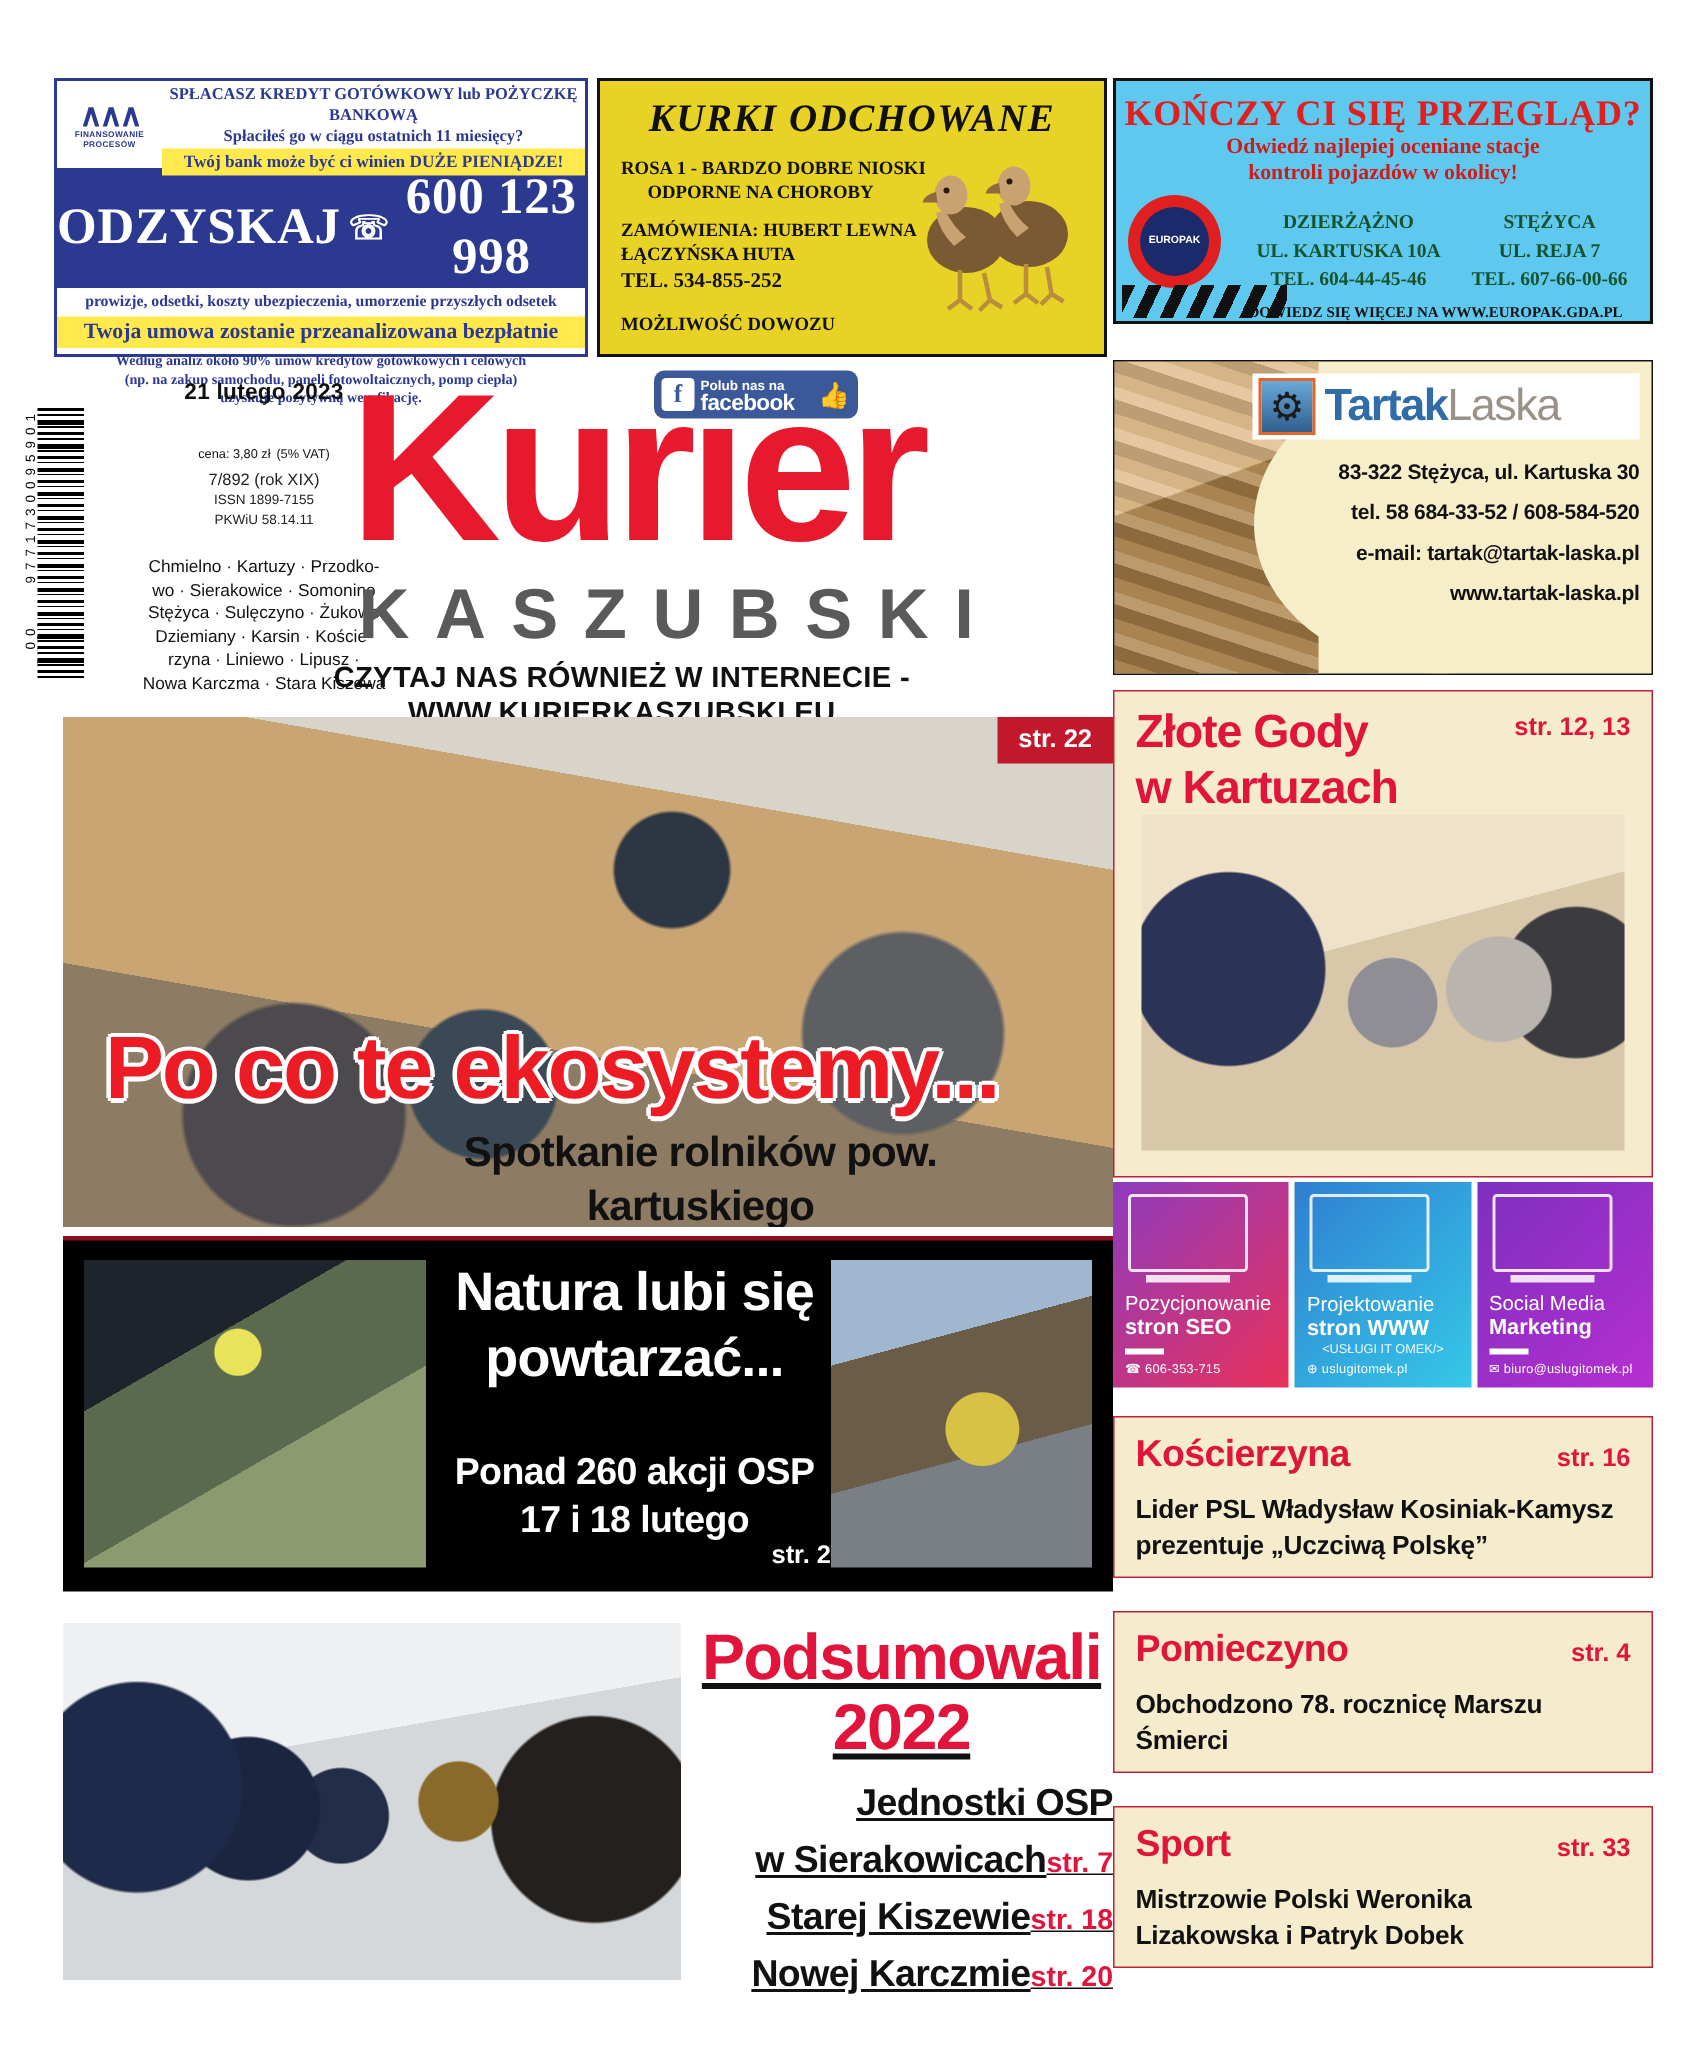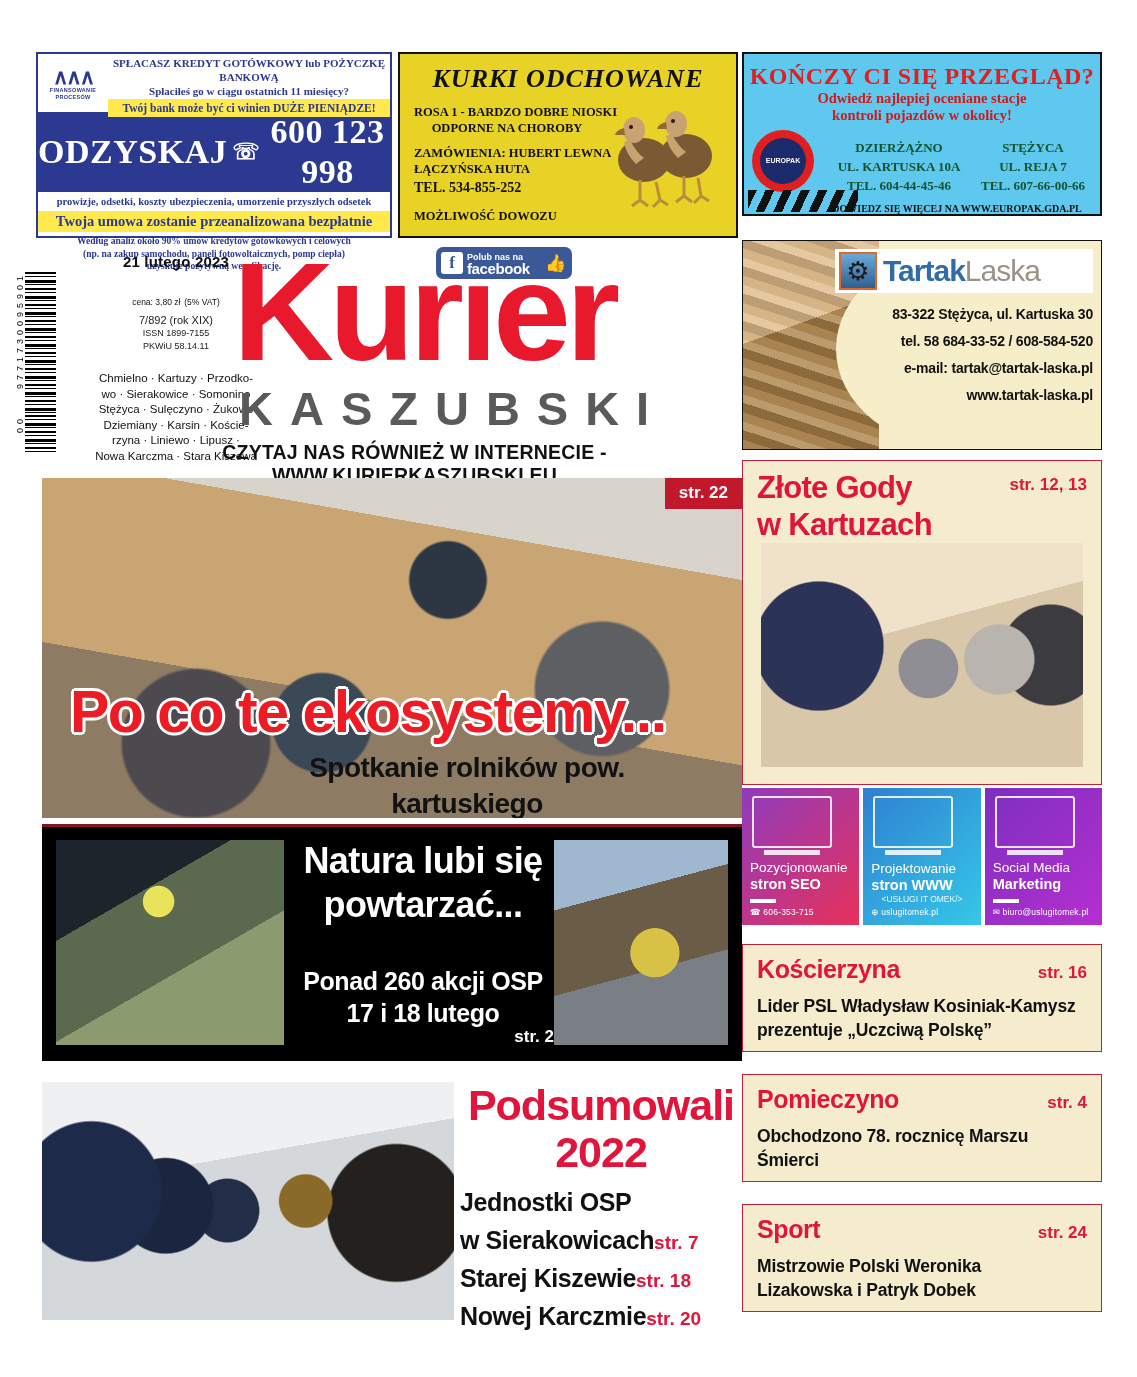--- a/index.html
+++ b/index.html
@@ -177,25 +177,25 @@
     background:
       linear-gradient(165deg,#e3e6e9 0 40%,#c9ccd0 40% 100%);}
   .pp-img{position:absolute;inset:0;
     background:
       radial-gradient(circle at 12% 46%,#1d2a4a 0 18%,transparent 18.5%),
       radial-gradient(circle at 30% 52%,#1a2540 0 15%,transparent 15.5%),
       radial-gradient(circle at 45% 54%,#222d48 0 12%,transparent 12.5%),
       radial-gradient(circle at 64% 50%,#8a6a28 0 9%,transparent 9.5%),
       radial-gradient(circle at 86% 55%,#24201d 0 18%,transparent 18.5%),
       linear-gradient(170deg,#eef0f2 0 35%,#d5d8da 35% 100%);}
-  #pods-text{left:460px;top:1082px;width:282px;height:238px;}
+  #pods-text{left:460px;top:1082px;width:282px;height:238px;text-decoration:underline;}
   .pd-h{font-size:43px;font-weight:bold;color:#e1143c;text-align:center;line-height:47px;
     letter-spacing:-1px;}
   .pd-rows{margin-top:12px;}
-  .pd-row{display:flex;align-items:baseline;justify-content:flex-start;height:38px;}
+  .pd-row{display:flex;align-items:baseline;justify-content:flex-end;height:38px;}
   .pd-l{font-size:25px;font-weight:bold;color:#111;letter-spacing:-.4px;}
   .pd-p{font-size:19px;font-weight:bold;color:#e1143c;white-space:nowrap;}
 
   
   .rbox{position:absolute;left:742px;width:360px;background:#f4eccd;
     border:1.5px solid #c0203a;box-sizing:border-box;}
   .rb-head{display:flex;align-items:baseline;justify-content:space-between;
     padding:10px 14px 0;}
   .rb-title{font-size:25px;font-weight:bold;color:#e1143c;letter-spacing:-.4px;}
   .rb-str{font-size:17px;font-weight:bold;color:#e1143c;}
@@ -496,21 +496,21 @@
     </div>
     <div class="rb-body">
       <div>Obchodzono 78. rocznicę Marszu</div>
       <div>Śmierci</div>
     </div>
   </div>
 
   <div class="rbox" id="box-sport">
     <div class="rb-head">
       <div class="rb-title">Sport</div>
-      <div class="rb-str">str. 24</div>
+      <div class="rb-str">str. 33</div>
     </div>
     <div class="rb-body">
       <div>Mistrzowie Polski Weronika</div>
       <div>Lizakowska i Patryk Dobek</div>
     </div>
   </div>
 
 </div>
 
 </body></html>

